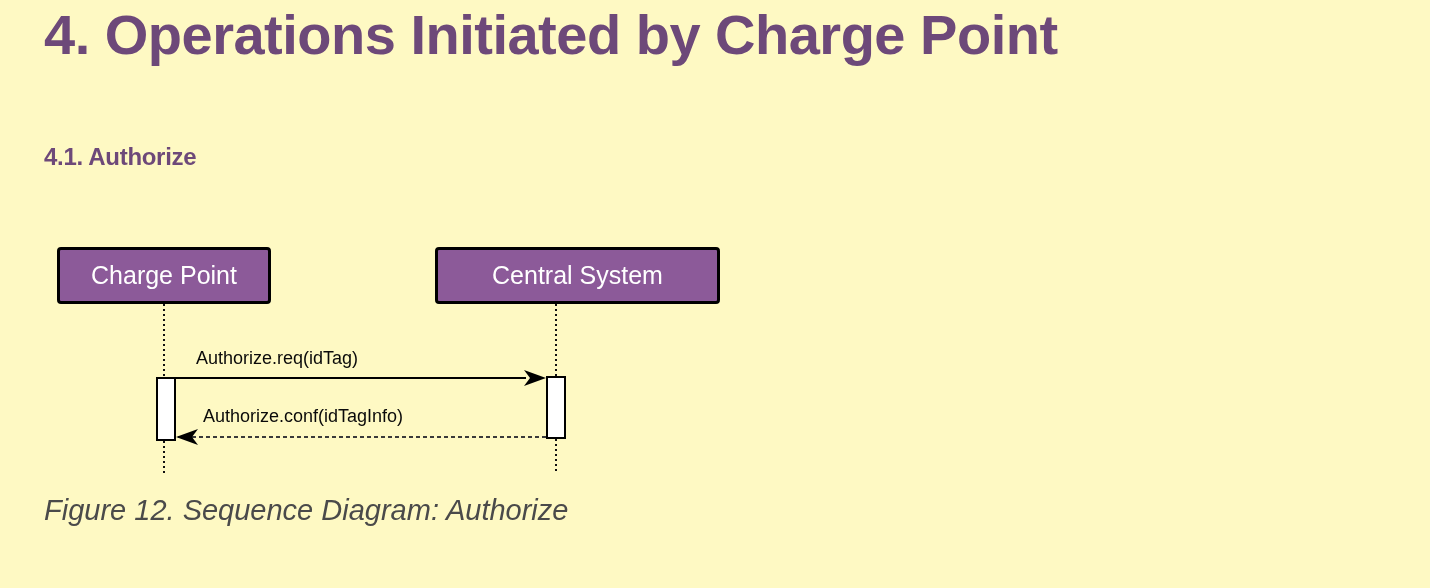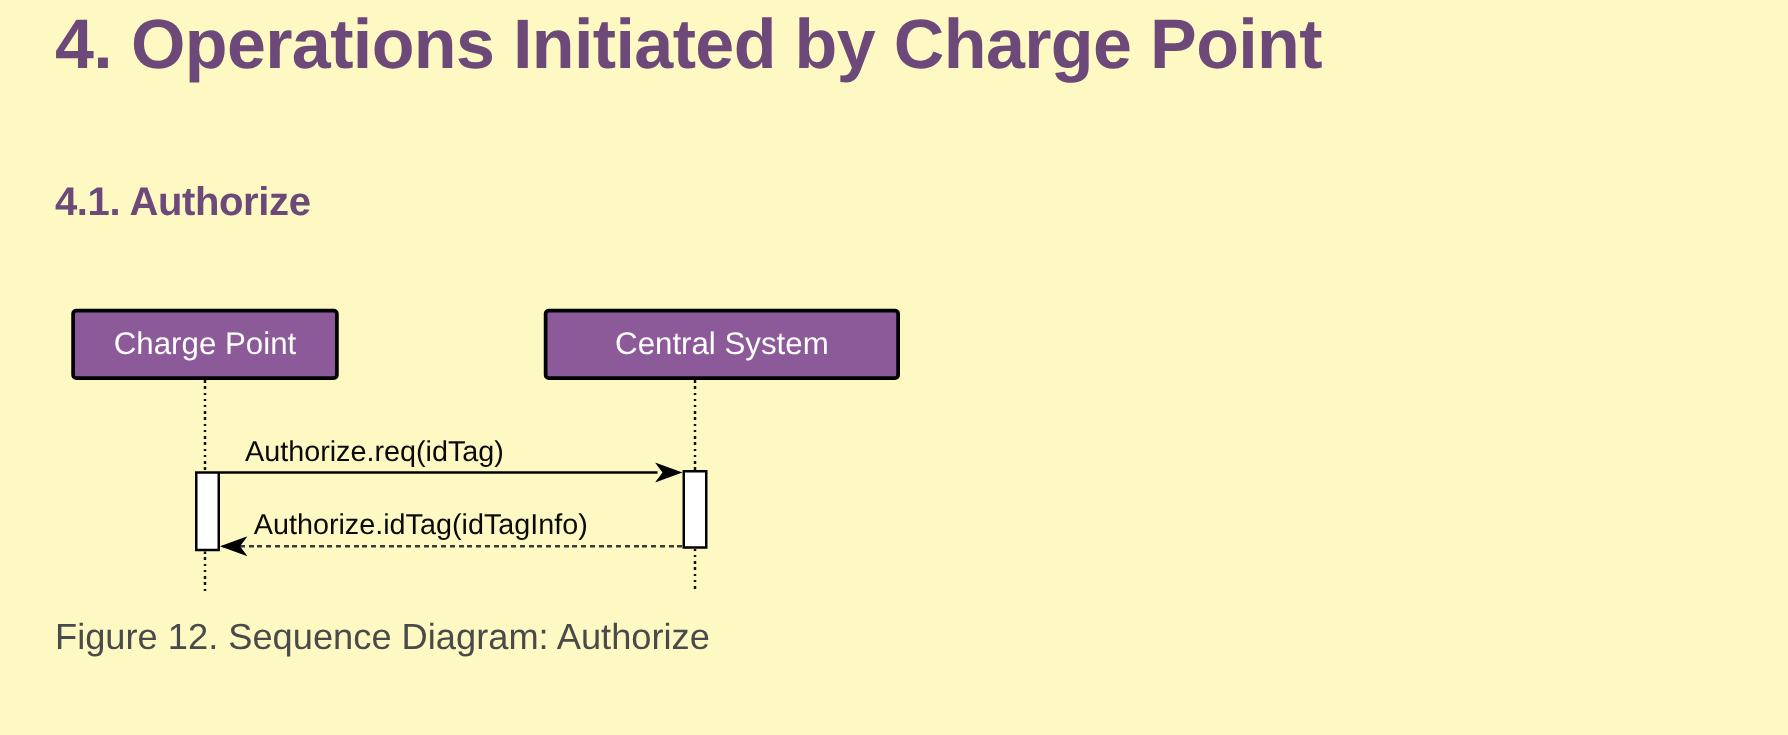--- a/index.html
+++ b/index.html
@@ -13,21 +13,21 @@
   .page { position: absolute; inset: 0; background: #fef9c3; }
 
   .h1 {
     position: absolute; left: 44px; top: 2px;
     font-size: 56px; font-weight: 800; letter-spacing: -0.5px;
     color: var(--heading, #6d4979);
     white-space: nowrap;
   }
   .h2 {
     position: absolute; left: 44px; top: 143px;
-    font-size: 32px; font-weight: 800; letter-spacing: -0.3px;
+    font-size: 24px; font-weight: 800; letter-spacing: -0.3px;
     color: var(--heading, #6d4979);
     white-space: nowrap;
   }
 
   .figure { position: absolute; inset: 0; }
 
   .actor-box {
     position: absolute;
     height: 57px;
     background: var(--actor-fill, #8c5a99);
@@ -65,30 +65,30 @@
   .msg-line-dashed {
     position: absolute; left: 178px; top: 436px; width: 368px; height: 2px;
     background: repeating-linear-gradient(to right, #3a3a3a 0 4px, transparent 4px 7px);
   }
   .arrowhead { position: absolute; width: 22px; height: 16px; }
   .ah-right { left: 524px; top: 370px; }
   .ah-left  { left: 176px; top: 429px; }
 
   .msg-label {
     position: absolute;
-    font-size: 23px; color: #0a0a0a;
+    font-size: 18px; color: #0a0a0a;
     white-space: nowrap;
     font-family: "Liberation Sans", sans-serif;
   }
   .msg-label-req  { left: 196px; top: 348px; }
   .msg-label-conf { left: 203px; top: 406px; }
 
   .caption {
     position: absolute; left: 44px; top: 494px;
-    font-size: 29px; 
+    font-size: 29px; font-style: italic;
     color: var(--caption-text, #4a4a4a);
     white-space: nowrap;
   }
 </style>
 </head>
 <body>
 
 <div class="page">
 
   <div class="h1">4. Operations Initiated by Charge Point</div>
@@ -111,21 +111,21 @@
 
     <div class="activation act-left"></div>
     <div class="activation act-right"></div>
 
     <div class="msg-label msg-label-req">Authorize.req(idTag)</div>
     <div class="msg-line-solid"></div>
     <svg class="arrowhead ah-right" viewBox="0 0 22 16">
       <polygon points="0,0 22,8 0,16 6,8" fill="#000000"></polygon>
     </svg>
 
-    <div class="msg-label msg-label-conf">Authorize.idTag(idTagInfo)</div>
+    <div class="msg-label msg-label-conf">Authorize.conf(idTagInfo)</div>
     <div class="msg-line-dashed"></div>
     <svg class="arrowhead ah-left" viewBox="0 0 22 16">
       <polygon points="22,0 0,8 22,16 16,8" fill="#000000"></polygon>
     </svg>
 
   </div>
 
   <div class="caption">Figure 12. Sequence Diagram: Authorize</div>
 
 </div>

